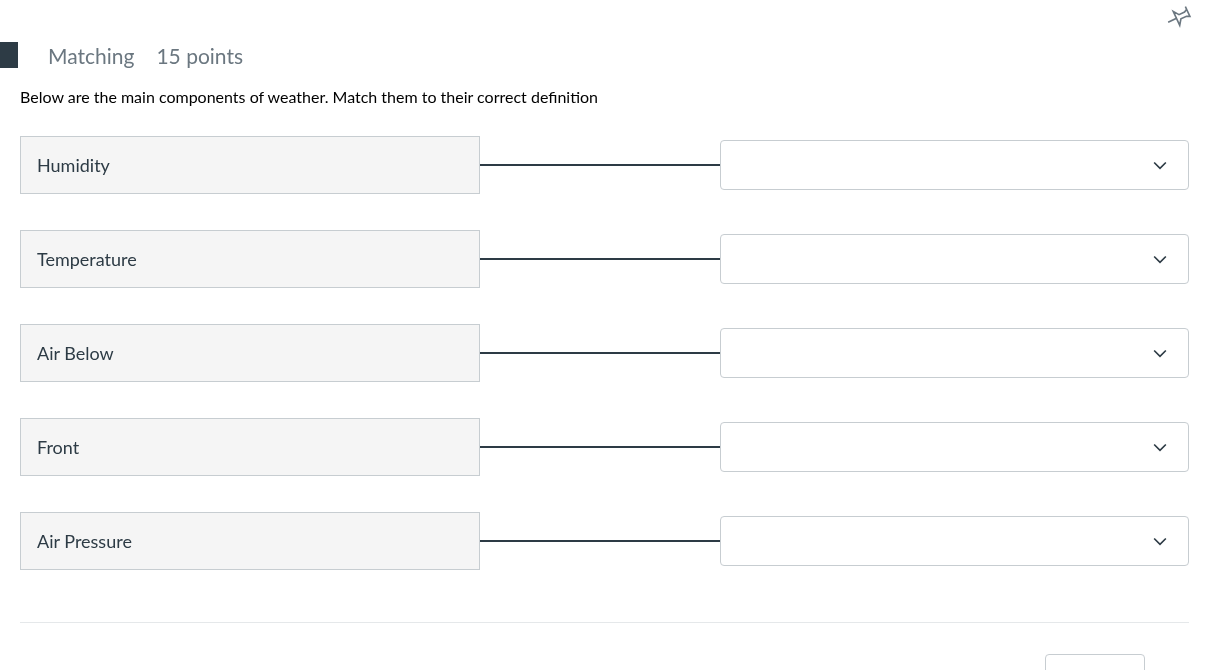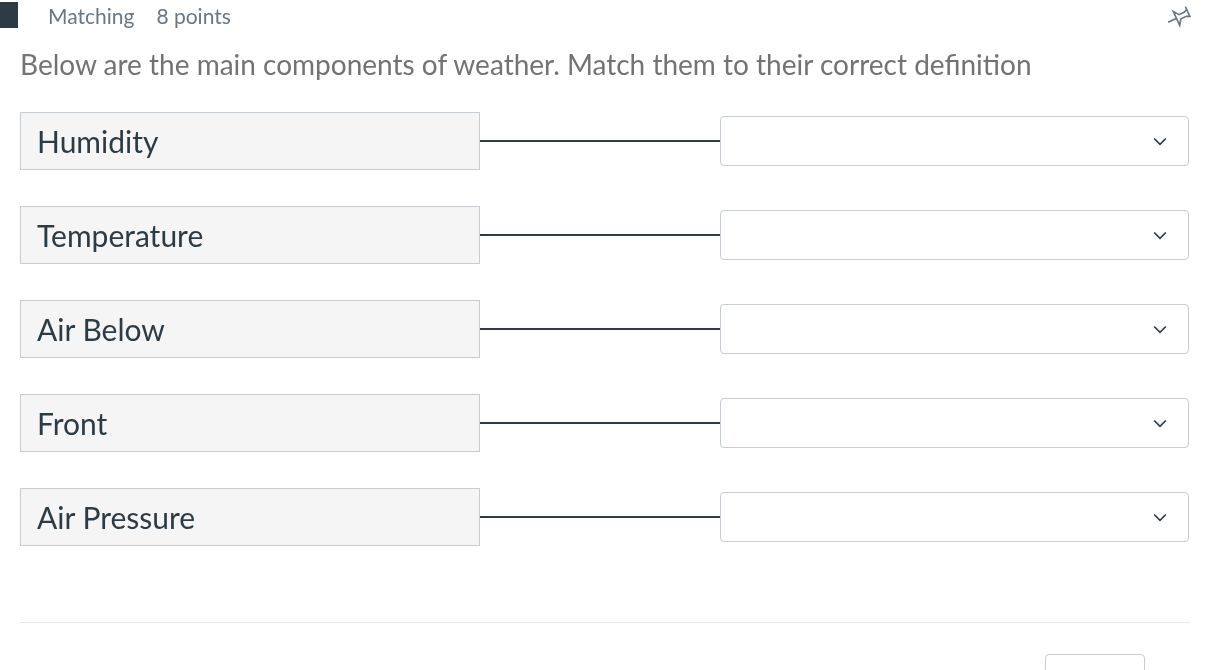--- a/index.html
+++ b/index.html
@@ -9,60 +9,61 @@
     color: #2d3b45;
     width: 1209px;
     height: 670px;
     overflow: hidden;
     position: relative;
   }
   .header-row {
     display: flex;
     align-items: flex-end;
     padding: 2px 10px 6px 0;
+    margin-top: 40px;
   }
   .question-marker {
     width: 18px;
     height: 26px;
     background: #2d3b45;
     margin-right: 30px;
     margin-left: 0;
   }
   .question-type {
     color: #6b7780;
     font-size: 21px;
     margin-right: 22px;
   }
   .question-points {
     color: #6b7780;
     font-size: 21px;
   }
   .prompt {
-    font-size: 28px;
-    color: #737373;
+    font-size: 16px;
+    color: #000000;
     padding: 12px 20px 28px 20px;
     line-height: 1.35;
   }
   .match-area {
     padding: 0 20px;
   }
   .match-row {
     display: flex;
     align-items: center;
     margin-bottom: 36px;
   }
   .term-box {
     width: 460px;
     height: 58px;
     background: #f5f5f5;
     border: 1px solid #c7cdd1;
     display: flex;
     align-items: center;
     padding: 0 16px;
-    font-size: 30px;
+    font-size: 18px;
     color: #2d3b45;
     flex-shrink: 0;
   }
   .connector {
     flex: 0 0 240px;
     height: 0;
     border-top: 2px solid #2d3b45;
   }
   .select-box {
     flex: 1;
@@ -121,21 +122,21 @@
 
 <div class="pin-icon">
   <svg viewBox="0 0 24 24">
       <path d="M14 3l7 7-3 1-4 4 1 6-5-5-6 6 6-6-5-5 6 1 4-4 1-3z" transform="rotate(20 12 12)"></path>
     </svg>
 </div>
 
 <div class="header-row">
   <div class="question-marker"></div>
   <span class="question-type">Matching</span>
-  <span class="question-points">8 points</span>
+  <span class="question-points">15 points</span>
 </div>
 
 <div class="prompt">Below are the main components of weather. Match them to their correct definition</div>
 
 <div class="match-area">
 
   <div class="match-row">
     <div class="term-box">
       <span>Humidity</span>
     </div>

